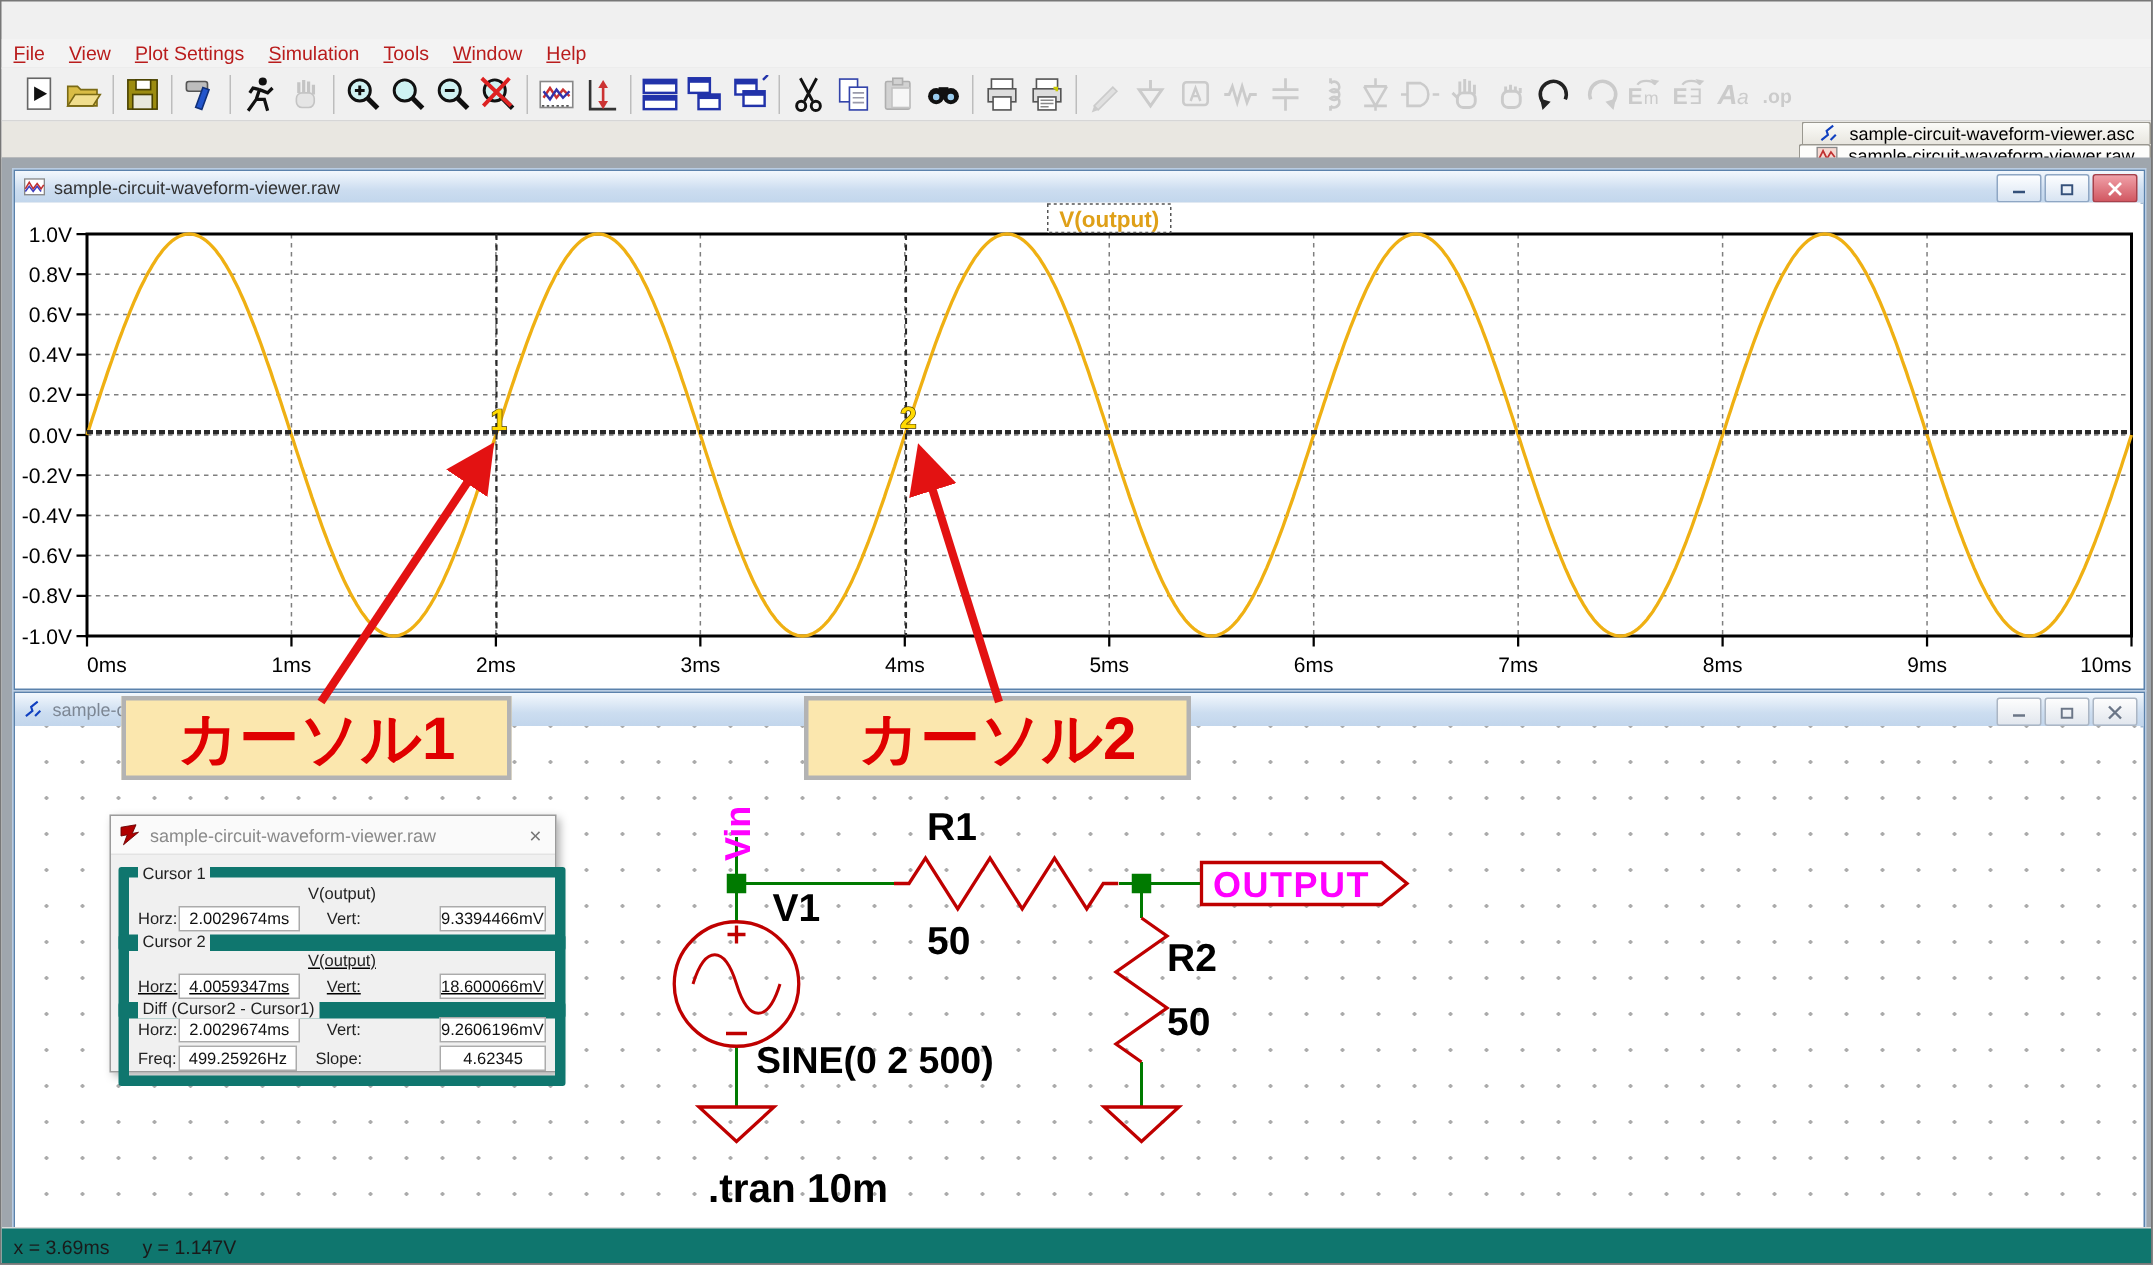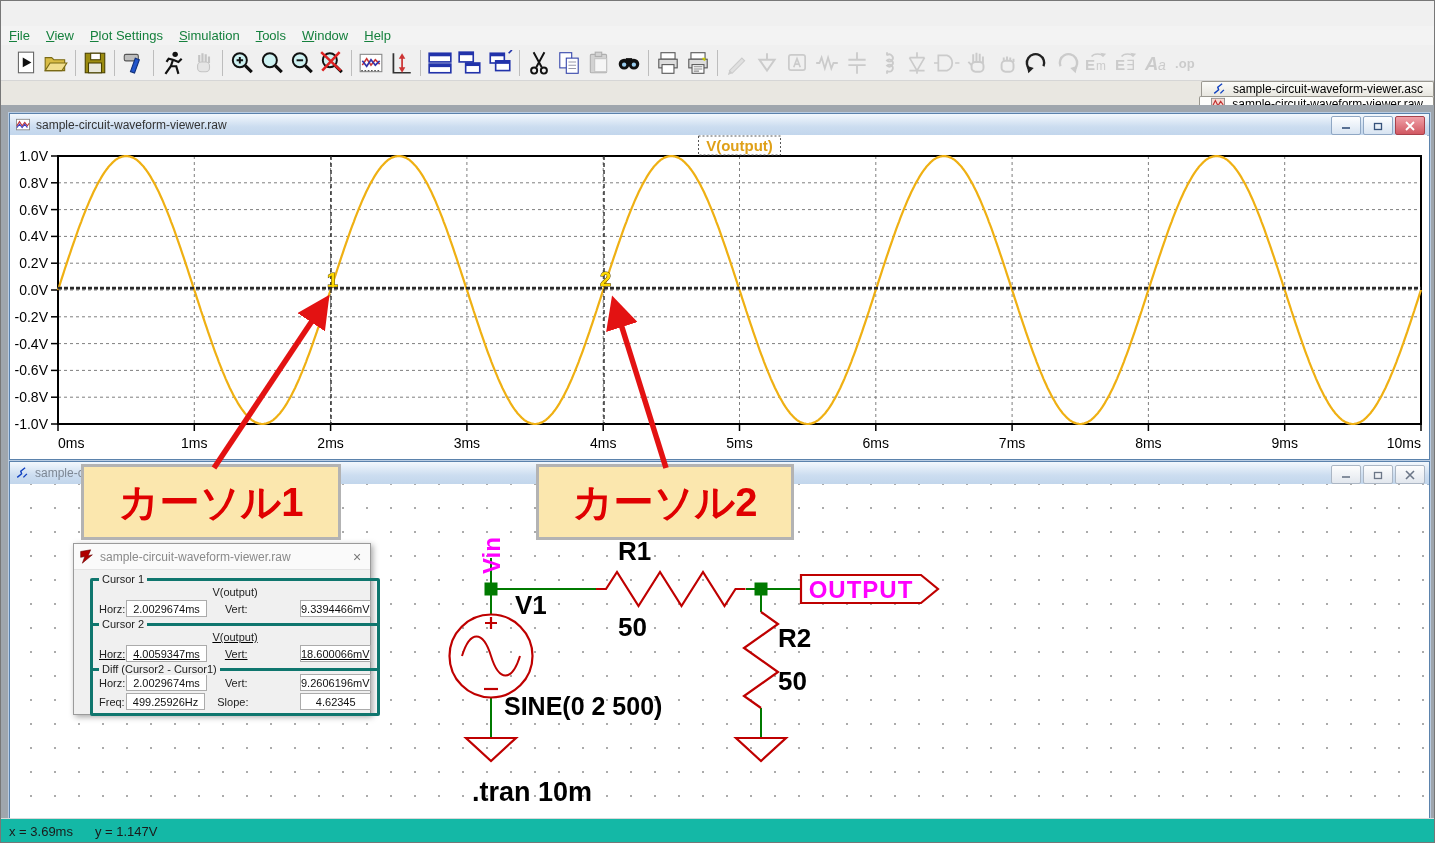--- a/index.html
+++ b/index.html
@@ -6,21 +6,21 @@
   #app{position:relative;width:1435px;height:843px;background:#F0F0F0;overflow:hidden;
        font-family:"Liberation Sans","DejaVu Sans",sans-serif;border:1px solid #777;box-sizing:border-box;}
   
   #titlebar{position:absolute;left:0;top:0;width:100%;height:25px;background:#FFFFFF;display:flex;align-items:center;}
   #titlebar .ttxt{font-size:12px;color:#000;margin-left:6px;}
   .appico{margin-left:7px;}
   #wincontrols{position:absolute;right:0;top:0;height:29px;display:flex;}
   .wcbtn{width:44px;height:28px;display:flex;align-items:center;justify-content:center;}
   
   #menubar{position:absolute;left:0;top:25px;width:100%;height:19px;background:#F3F3F3;border-bottom:1px solid #E0E0E0;display:flex;align-items:center;}
-  .menu-item{font-size:13px;color:#15803d;padding:1px 8px;cursor:default;}
+  .menu-item{font-size:13px;color:#b91c1c;padding:1px 8px;cursor:default;}
   .menu-item u{text-decoration:underline;}
   
   #toolbar{position:absolute;left:0;top:44px;width:100%;height:36px;background:#F0F0F0;border-bottom:1px solid #D6D6D6;display:flex;align-items:center;padding-left:10px;box-sizing:border-box;}
   .tbi{width:30px;height:30px;display:flex;align-items:center;justify-content:center;}
   .tbi.disabled{opacity:.42;filter:grayscale(1);}
   .tbsep{width:1px;height:26px;background:#BDBDBD;margin:0 4px;}
   
   #tabbar{position:absolute;left:0;top:80px;width:100%;height:24px;background:#E9E7E1;border-bottom:1px solid #B9B7B0;display:flex;align-items:flex-end;flex-direction:column;}
   .tab{height:21px;display:flex;align-items:center;gap:6px;padding:0 10px;border:1px solid #9A9890;border-bottom:none;background:linear-gradient(#FBFBF8,#E8E6DF);font-size:12px;margin-left:2px;border-radius:2px 2px 0 0;}
   .tab.active{background:#FDFDFB;height:23px;}
@@ -39,34 +39,34 @@
   #plotarea{position:absolute;left:0;top:21px;width:1417px;height:322px;background:#fff;}
   
   #schwin{left:8px;top:356px;width:1419px;height:357px;}
   #schcanvas{position:absolute;left:0;top:22px;width:1417px;height:333px;background:#fff;
     background-image:radial-gradient(#ABABAB 1.1px,transparent 1.4px);background-size:24px 24px;background-position:9px 12px;}
   
   #cursordlg{position:absolute;left:72px;top:542px;width:296px;height:170px;background:#F0F0F0;border:1px solid #9B9B9B;box-shadow:2px 2px 6px rgba(0,0,0,.35);z-index:30;}
   #dlgtitle{height:25px;background:#FAFAFA;display:flex;align-items:center;border-bottom:1px solid #E3E3E3;}
   #dlgtitle .dtxt{font-size:12px;color:#8A8A8A;margin-left:6px;flex:1;white-space:nowrap;overflow:hidden;}
   #dlgclose{width:26px;text-align:center;color:#777;font-size:14px;}
-  .grp{position:absolute;left:16px;width:284px;border:3px solid #0f766e;border-radius:2px;}
+  .grp{position:absolute;left:5px;width:284px;border:7px solid #0f766e;border-radius:2px;}
   .grplabel{position:absolute;top:-8px;left:6px;background:#F0F0F0;font-size:11px;color:#222;padding:0 3px;}
   .sigline{text-align:center;font-size:11px;color:#222;margin-top:5px;height:13px;}
   .drow{display:flex;align-items:center;height:19px;padding:0 6px;}
   .dlab{font-size:11px;color:#222;width:36px;}
   .dfield{background:#fff;border:1px solid #ABABAB;height:15px;font-size:11px;display:flex;align-items:center;justify-content:center;color:#111;}
   .f1{width:104px;margin-right:12px;}
   .dlab2{width:38px;text-align:right;margin-right:4px;}
   .f2{width:92px;margin-left:48px;}
   
-  .callout{position:absolute;top:463px;height:76px;background:#FBE7AE;border:3px solid #B3B3B3;box-sizing:border-box;z-index:40;display:flex;align-items:center;justify-content:center;font-size:40px;font-weight:bold;color:#E00000;}
+  .callout{position:absolute;top:463px;height:56px;background:#FBE7AE;border:3px solid #B3B3B3;box-sizing:border-box;z-index:40;display:flex;align-items:center;justify-content:center;font-size:40px;font-weight:bold;color:#E00000;}
   #arrowlayer{position:absolute;left:0;top:0;width:1435px;height:843px;z-index:50;pointer-events:none;}
   
-  #statusbar{position:absolute;left:0;top:817px;width:100%;height:26px;background:#14b8a6;border-top:1px solid #D9D9D9;display:flex;align-items:center;gap:22px;padding-left:8px;box-sizing:border-box;}
+  #statusbar{position:absolute;left:0;top:817px;width:100%;height:26px;background:#0f766e;border-top:1px solid #D9D9D9;display:flex;align-items:center;gap:22px;padding-left:8px;box-sizing:border-box;}
   #statusbar span{font-size:13px;color:#1a1a1a;}
   svg text{font-family:"Liberation Sans","DejaVu Sans",sans-serif;}
 </style>
 </head>
 <body>
 
 <div id="app">
 
 
   <div id="menubar">

